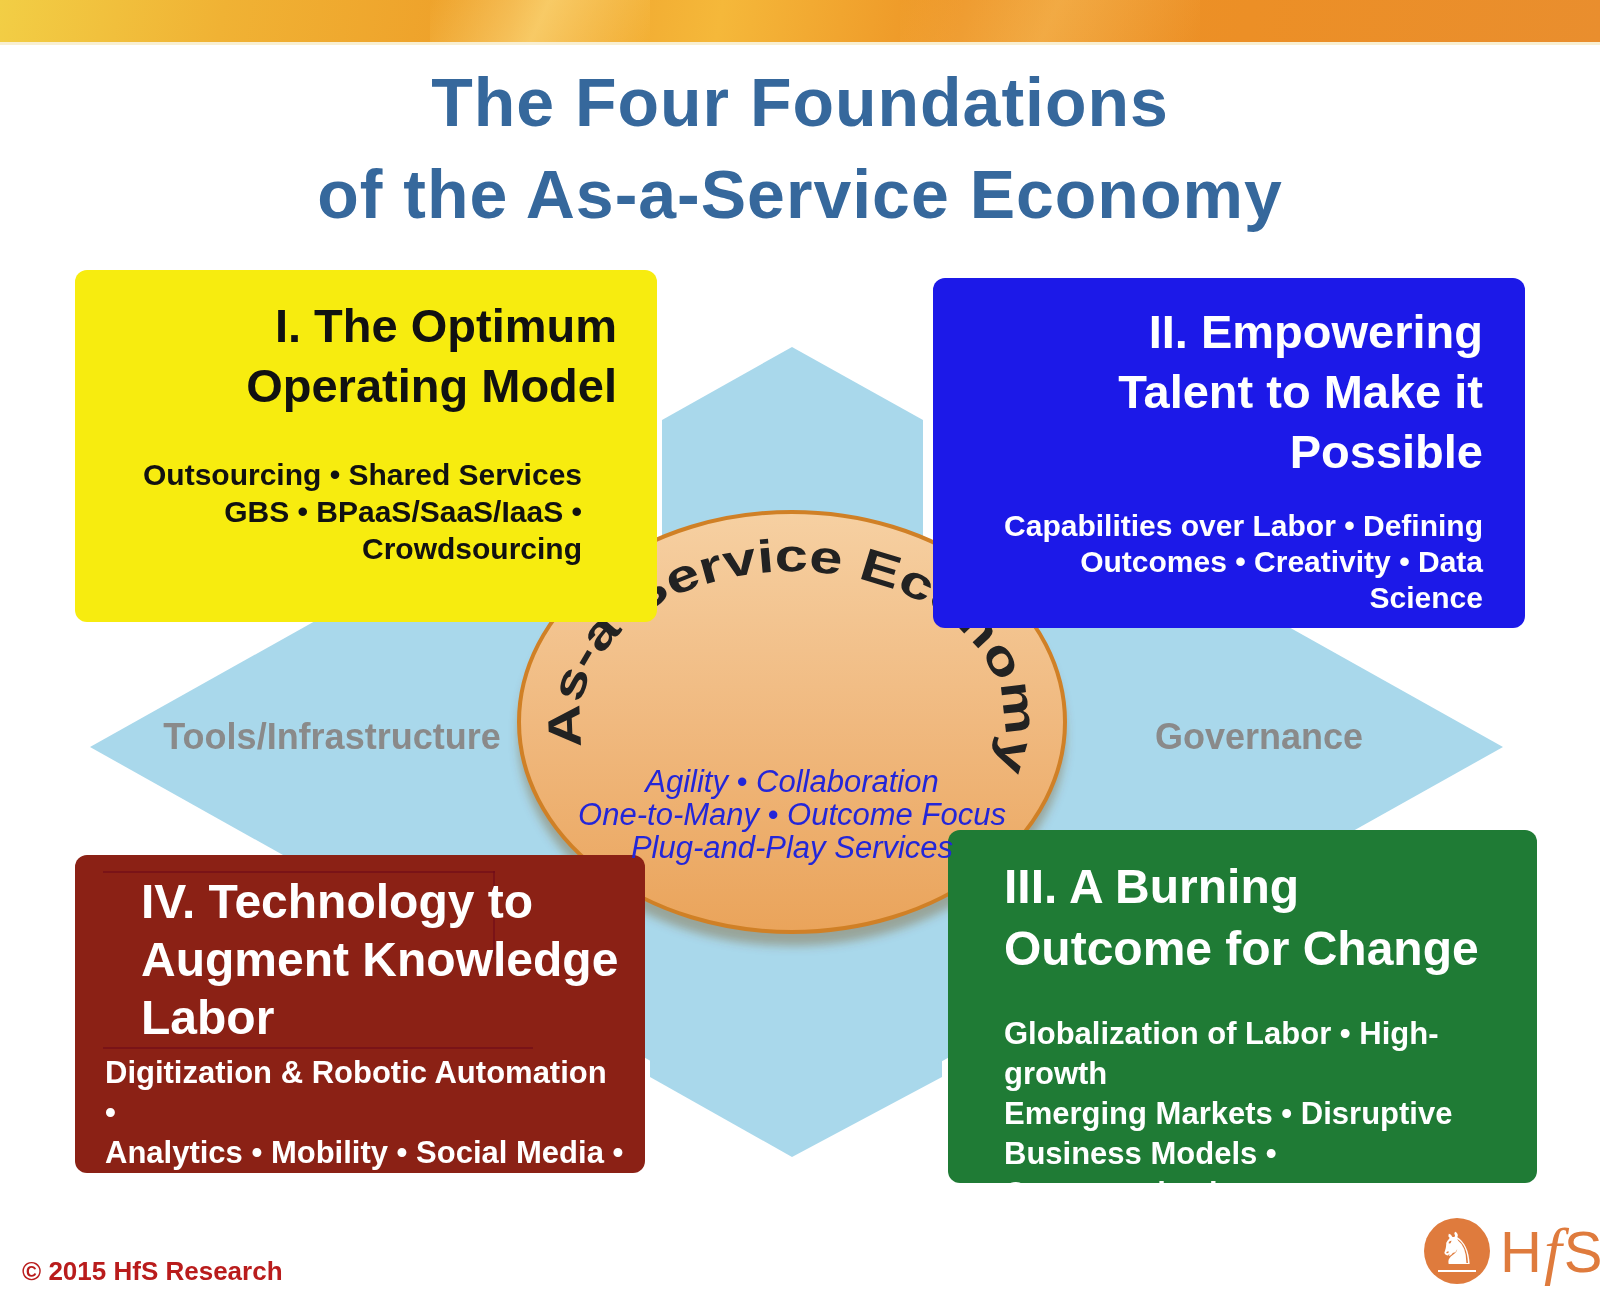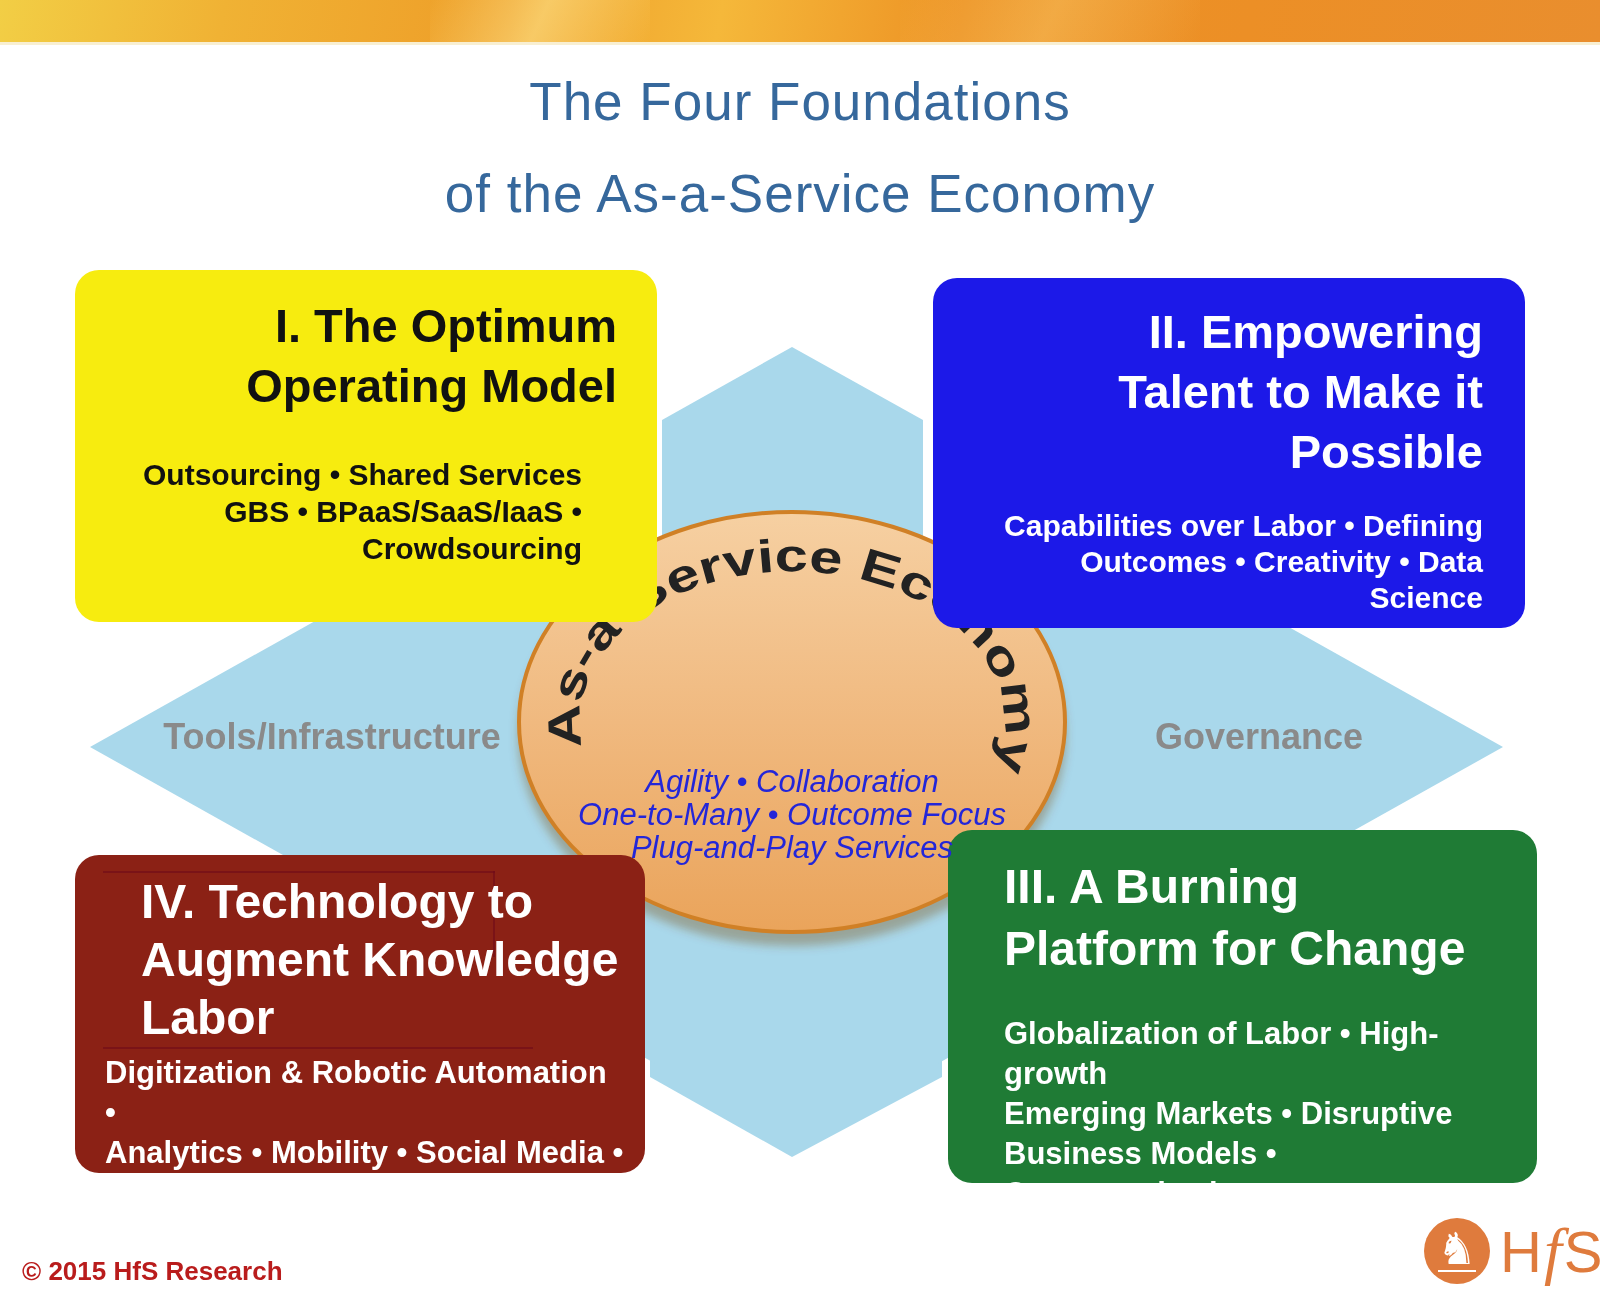--- a/index.html
+++ b/index.html
@@ -14,27 +14,27 @@
     border-bottom:3px solid #F8EFD2;
   }
   .banner .streak{
     position:absolute;top:0;height:42px;width:220px;
     background:linear-gradient(115deg,rgba(255,240,160,0) 0%,rgba(255,236,150,.55) 50%,rgba(255,240,160,0) 100%);
   }
   .streak.s1{left:430px;} .streak.s2{left:900px;width:300px;opacity:.5;}
   
   .page-title{
     position:absolute;left:0;top:56px;width:1600px;text-align:center;
-    color:#36689C;font-weight:normal;font-size:53px;line-height:92px;letter-spacing:1px;
+    color:#36689C;font-weight:bold;font-size:68px;line-height:92px;letter-spacing:1px;
     white-space:pre-line;
   }
   
   svg.diagram{position:absolute;left:0;top:0;}
   
-  .qbox{position:absolute;border-radius:24px;box-sizing:border-box;}
+  .qbox{position:absolute;border-radius:12px;box-sizing:border-box;}
   .qbox .qtitle{font-weight:bold;white-space:pre-line;margin:0;}
   .qbox .qbody{font-weight:bold;white-space:pre-line;margin:0;}
   #q1{left:75px;top:270px;width:582px;height:352px;background:#F7EC0F;padding:26px 40px 0 30px;text-align:right;}
   #q1 .qtitle{color:#111111;font-size:47px;line-height:60px;}
   #q1 .qbody{color:#111111;font-size:30px;line-height:37px;margin-top:40px;padding-right:35px;}
   #q2{left:933px;top:278px;width:592px;height:350px;background:#1C19E8;padding:24px 42px 0 30px;text-align:right;}
   #q2 .qtitle{color:#ffffff;font-size:47px;line-height:60px;}
   #q2 .qbody{color:#ffffff;font-size:30px;line-height:36px;margin-top:26px;}
   #q3{left:948px;top:830px;width:589px;height:353px;background:#1F7B35;padding:26px 30px 0 56px;text-align:left;}
   #q3 .qtitle{color:#ffffff;font-size:48px;line-height:62px;}
@@ -123,21 +123,21 @@
 <div id="q2" class="qbox">
   <h2 class="qtitle">II. Empowering
 Talent to Make it
 Possible</h2>
   <p class="qbody">Capabilities over Labor • Defining
 Outcomes • Creativity • Data Science</p>
 </div>
 
 <div id="q3" class="qbox">
   <h2 class="qtitle">III. A Burning
-Platform for Change</h2>
+Outcome for Change</h2>
   <p class="qbody">Globalization of Labor • High-growth
 Emerging Markets • Disruptive
 Business Models • Consumerization</p>
 </div>
 
 <div id="q4" class="qbox">
   <div class="q4-rule top"></div>
   <div class="q4-rule side"></div>
   <div class="q4-rule under"></div>
   <h2 class="qtitle">IV. Technology to

